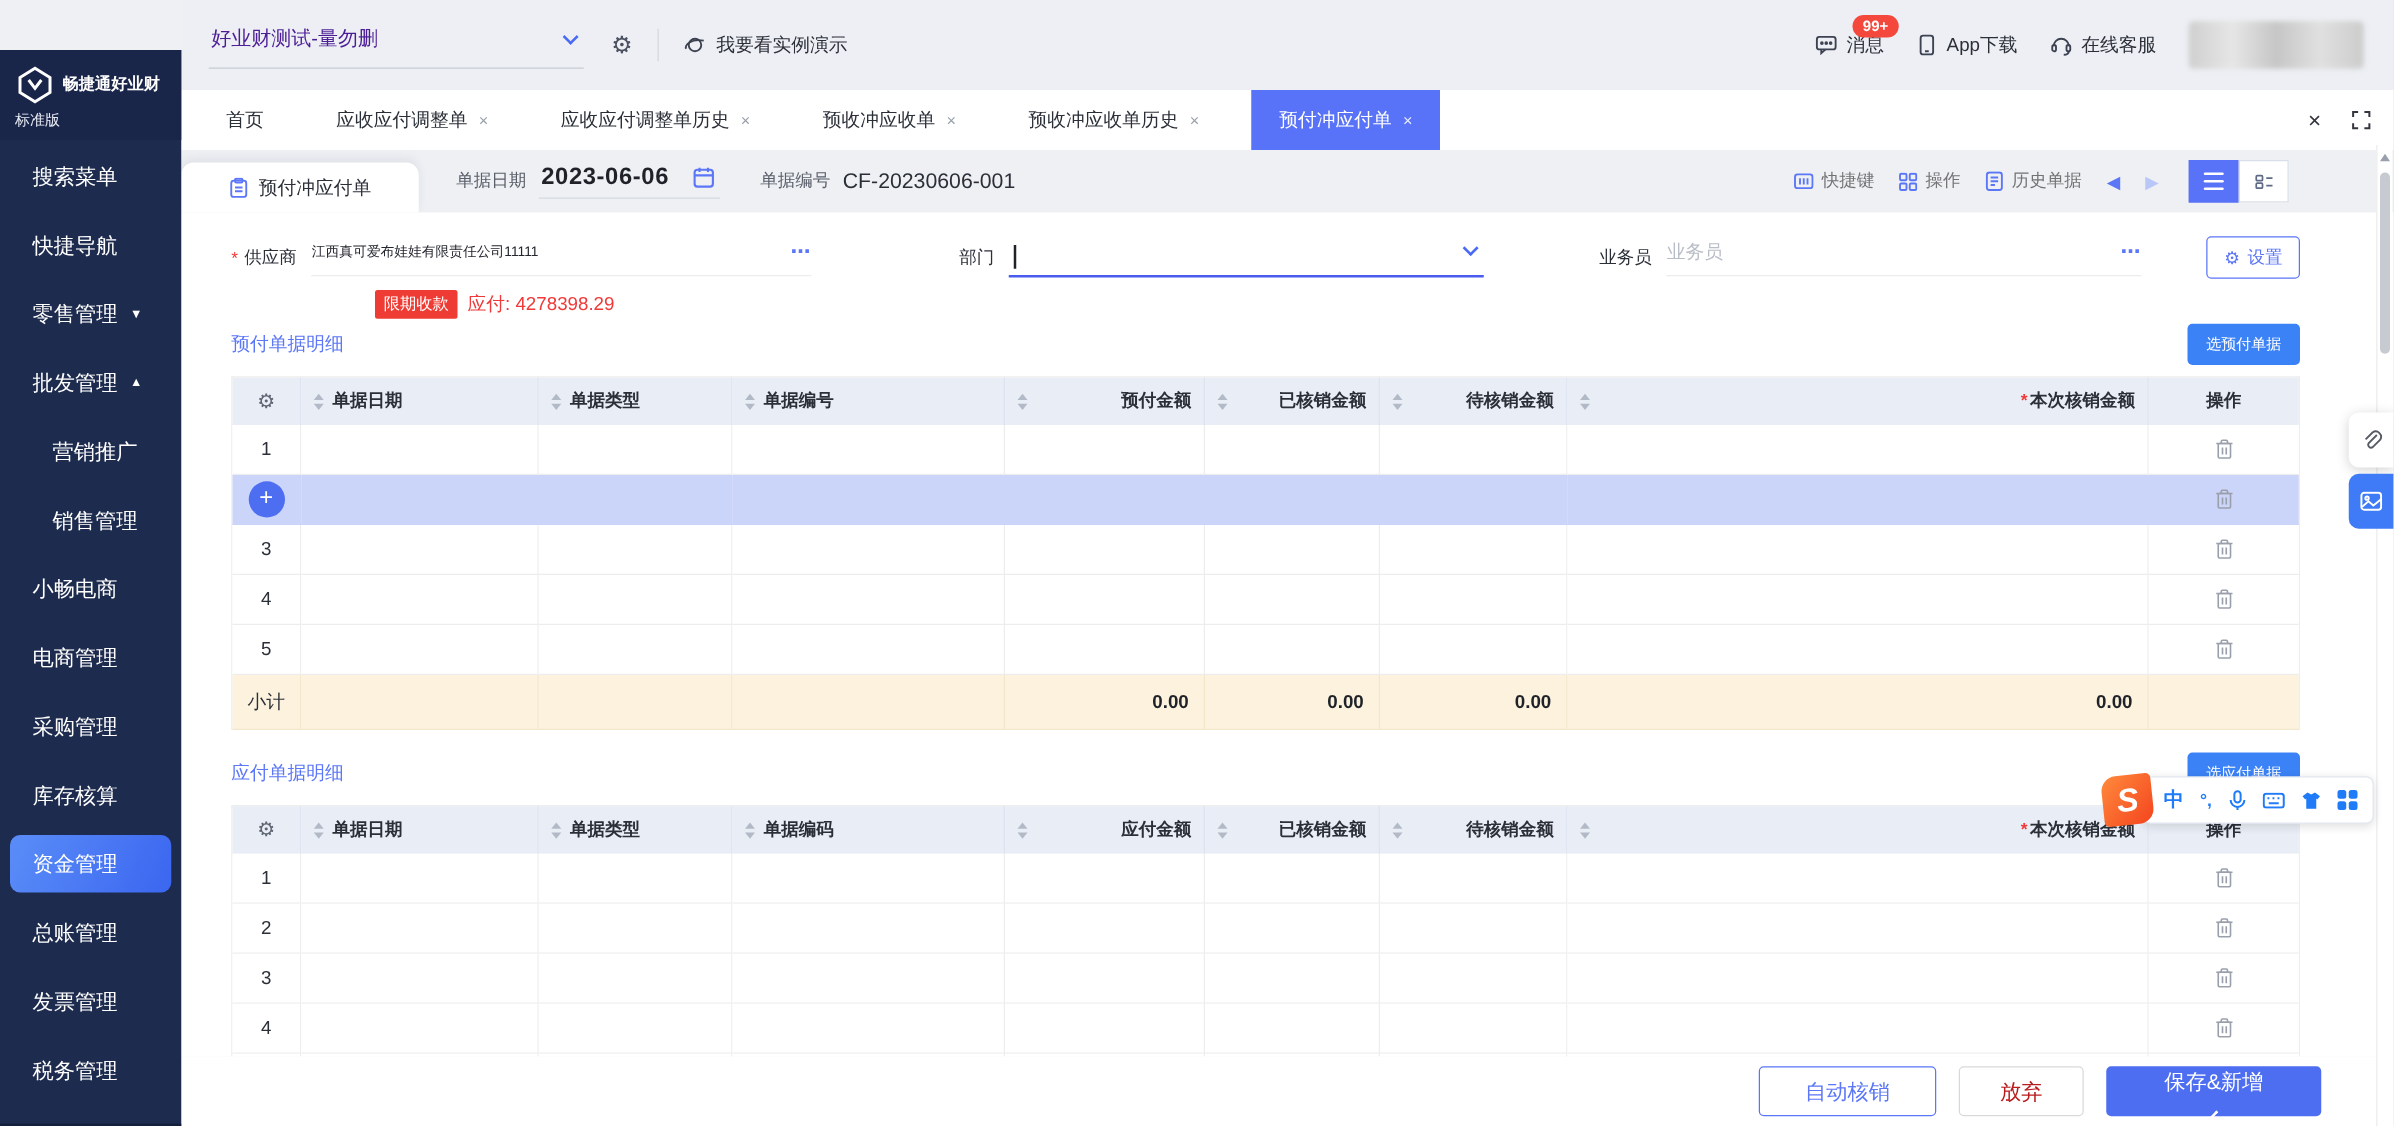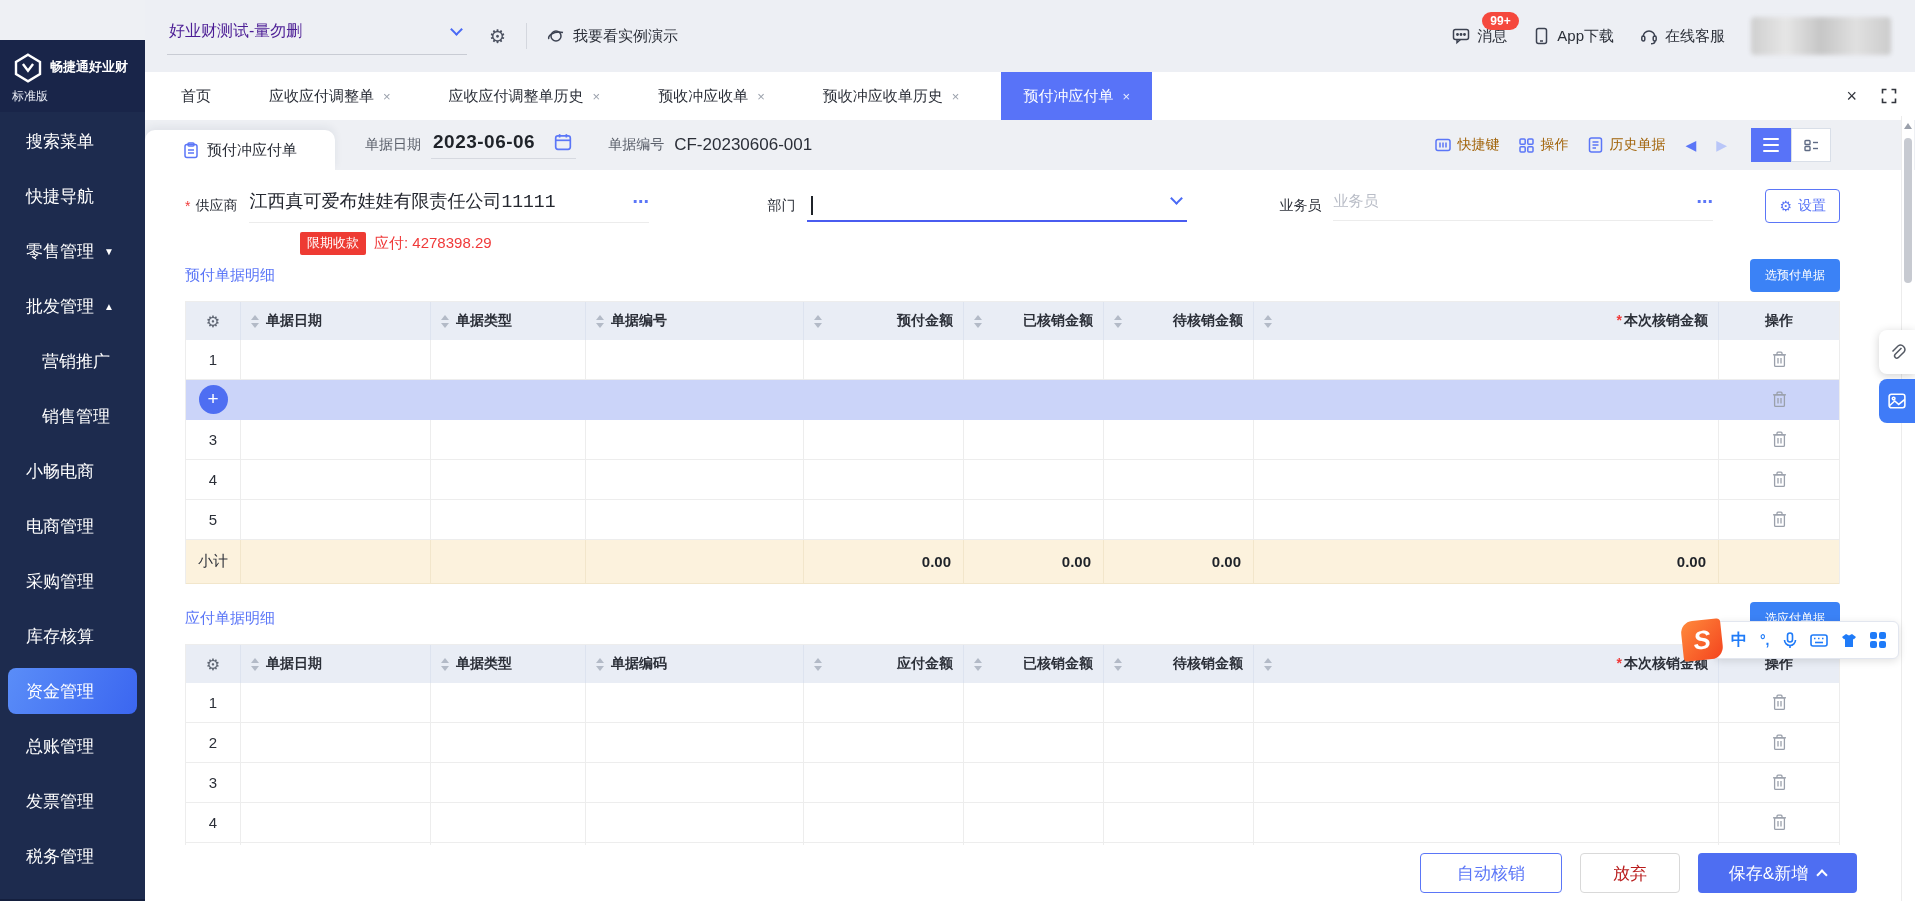--- a/index.html
+++ b/index.html
@@ -49,37 +49,37 @@
   
   .doc-header{height:50px;display:flex;align-items:center;padding-right:84px;}
   .doc-pill{align-self:flex-end;width:190px;height:40px;background:#fff;border-radius:10px 10px 0 0;display:flex;align-items:center;justify-content:center;gap:8px;font-size:15px;color:#2b2f38;box-shadow:0 -3px 8px rgba(31,42,68,.07);cursor:pointer;}
   .dh-date{display:flex;align-items:center;margin-left:30px;gap:10px;}
   .dh-label{font-size:14px;color:#595e69;}
   .dh-uline{display:flex;align-items:center;gap:19px;border-bottom:1px solid #d6d9e0;padding:0 4px 5px 2px;cursor:pointer;}
   .dh-date-val{font-size:19px;font-weight:700;color:#1f2329;letter-spacing:.5px;}
   .dh-no{display:flex;align-items:center;margin-left:32px;gap:10px;}
   .dh-no-val{font-size:17px;color:#2b2f38;}
   .doc-tools{margin-left:auto;display:flex;align-items:center;gap:20px;}
-  .tool-item{display:flex;align-items:center;gap:6px;font-size:14px;color:#a16207;cursor:pointer;}
+  .tool-item{display:flex;align-items:center;gap:6px;font-size:14px;color:#737373;cursor:pointer;}
   .bicon{stroke:#5b76f7;fill:none;stroke-width:1.5;}
   .arrow-left{color:#5b76f7;font-size:14px;cursor:pointer;}
   .arrow-right{color:#b9c6f8;font-size:14px;cursor:pointer;}
   .vtoggle{display:flex;margin-left:4px;}
   .seg{width:40px;height:34px;border:1px solid #d9dfe8;background:#fff;display:flex;align-items:center;justify-content:center;flex-direction:column;cursor:pointer;}
   .seg.on{background:#5873f8;border-color:#5873f8;}
   .seg.on i{display:block;width:16px;height:2px;background:#fff;margin:2px 0;border-radius:1px;}
 
   
   .panel{flex:1;background:#fff;padding:18px 75px 0 40px;overflow:hidden;position:relative;}
   .fields-row{display:flex;align-items:center;height:36px;}
   .req{color:#f03a3a;font-style:normal;margin-right:5px;font-size:14px;}
   .f-label{font-size:14px;color:#2b2f38;margin-right:12px;white-space:nowrap;}
   .uline{display:flex;align-items:center;border-bottom:1px solid #ececec;padding-bottom:9px;}
   .sup-box{width:400px;}
-  .f-value{flex:1;font-size:18px;color:#23262e;white-space:nowrap;overflow:hidden;font-family:Liberation Mono, monospace;}
+  .f-value{flex:1;font-size:11px;color:#23262e;white-space:nowrap;overflow:hidden;}
   .dots{color:#5b76f7;font-size:16px;font-weight:700;letter-spacing:1px;cursor:pointer;}
   .dept-wrap{margin-left:118px;display:flex;align-items:center;}
   .dept-input{width:380px;border-bottom:2px solid #4a5cf0;height:32px;display:flex;align-items:center;position:relative;cursor:text;}
   .caret{width:1.5px;height:19px;background:#1f2329;margin-left:4px;}
   .dept-chev{position:absolute;right:6px;top:8px;}
   .sales-wrap{margin-left:92px;display:flex;align-items:center;}
   .sales-box{width:380px;}
   .placeholder{flex:1;font-size:15px;color:#b9bdc7;}
   .settings-btn{margin-left:auto;display:flex;align-items:center;gap:6px;border:1px solid #5b76f7;color:#5b76f7;border-radius:4px;padding:7px 13px;font-size:14px;background:#fff;cursor:pointer;}
   .alert-row{margin:7px 0 0 115px;display:flex;align-items:center;gap:8px;height:24px;}
@@ -110,21 +110,21 @@
   .add-btn{width:29px;height:29px;border-radius:50%;background:#4e6ef2;color:#fff;font-size:19px;display:flex;align-items:center;justify-content:center;cursor:pointer;padding-bottom:2px;}
   .tr.subtotal .td{background:#fcf2dd;border-color:#f2e6cb;height:44px;}
   .td.num{justify-content:flex-end;padding-right:12px;font-weight:700;color:#1f2329;}
   .trash{stroke:#9aa0ab;fill:none;stroke-width:1.3;}
 
   
   .footer-bar{height:56px;background:#fff;display:flex;align-items:center;justify-content:flex-end;gap:18px;padding-right:58px;box-shadow:0 -1px 0 #ececec;}
   .btn{height:40px;border-radius:4px;font-size:17px;display:flex;align-items:center;justify-content:center;cursor:pointer;}
   .btn-auto{width:142px;border:1px solid #5b76f7;color:#5b76f7;background:#fff;}
   .btn-discard{width:100px;border:1px solid #d9d9d9;color:#b91c1c;background:#fff;}
-  .btn-save{width:159px;border:none;background:#4e6ef2;color:#fff;gap:10px;}
+  .btn-save{width:172px;border:none;background:#4e6ef2;color:#fff;gap:10px;flex-direction:column;}
   .chev-up{width:8px;height:8px;border-top:2px solid #fff;border-right:2px solid #fff;transform:rotate(-45deg);margin-top:4px;}
 
   
   .vscroll{position:absolute;right:1px;top:116px;bottom:0;width:13px;background:#fff;border-left:1px solid #ececec;z-index:20;}
   .vs-arrow{width:0;height:0;border-left:4px solid transparent;border-right:4px solid transparent;border-bottom:6px solid #9aa0ab;margin:7px auto 4px auto;}
   .vs-thumb{position:absolute;top:22px;left:2px;width:8px;height:145px;background:#c7cad1;border-radius:5px;cursor:pointer;}
 
   
   .float-tools{position:absolute;right:0;top:330px;z-index:30;display:flex;flex-direction:column;gap:5px;}
   .ft{width:36px;height:44px;border-radius:8px 0 0 8px;display:flex;align-items:center;justify-content:center;cursor:pointer;}

